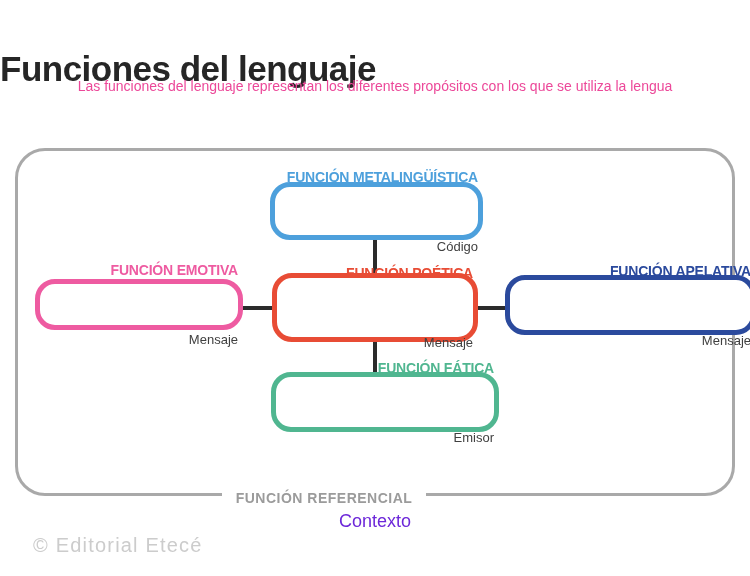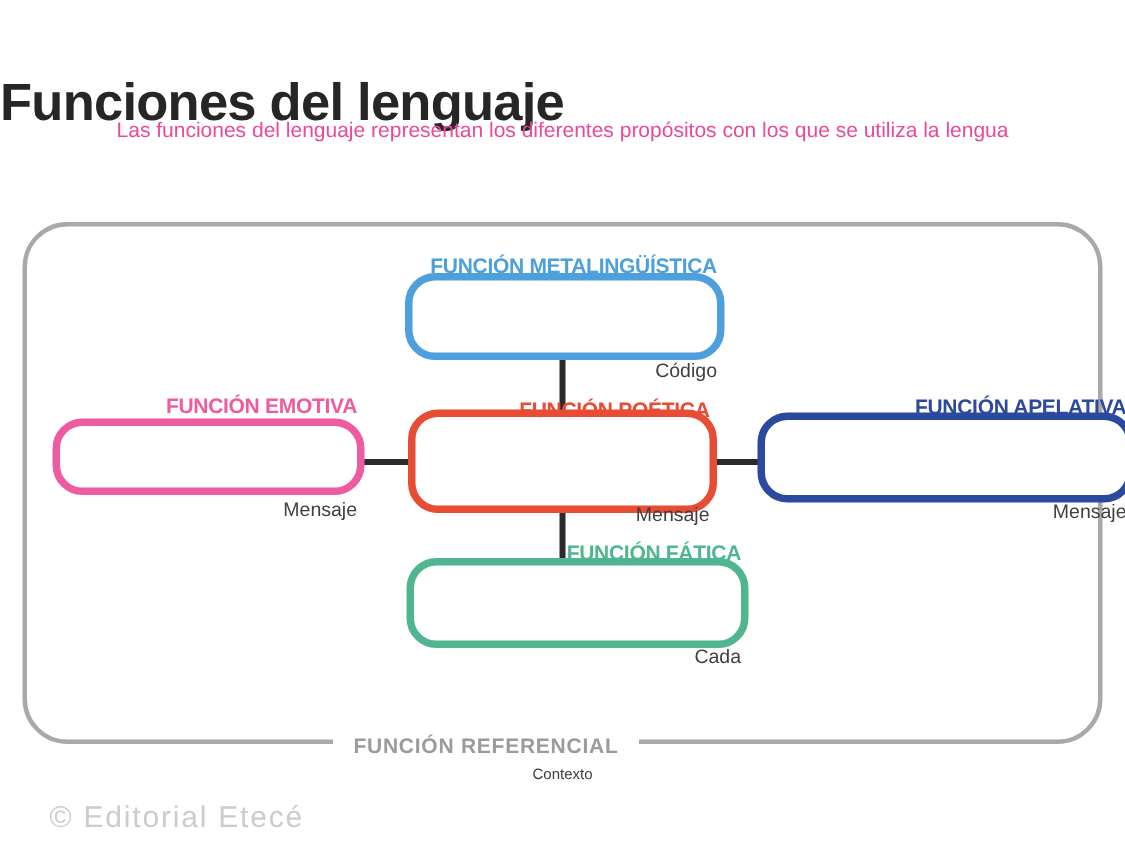--- a/index.html
+++ b/index.html
@@ -97,22 +97,22 @@
     font-weight: 700;
     letter-spacing: 0.5px;
     color: var(--frame-label-color, #9b9b9b);
   }
   .frame-sublabel {
     position: absolute;
     top: 511px;
     left: 0;
     width: 750px;
     text-align: center;
-    font-size: 10px;
-    color: #404040;
+    font-size: 18px;
+    color: #6d28d9;
     z-index: 4;
   }
   .watermark {
     position: absolute;
     left: 33px;
     top: 534px;
     font-size: 20px;
     letter-spacing: 1.2px;
     color: #cccccc;
   }
@@ -148,21 +148,21 @@
   <div class="node-subtitle">Mensaje</div>
 </div>
 
 <div class="node node-apelativa" style="--accent: #2B4A9D;">
   <div class="node-title">FUNCIÓN APELATIVA</div>
   <div class="node-subtitle">Mensaje</div>
 </div>
 
 <div class="node node-fatica" style="--accent: #50B690;">
   <div class="node-title">FUNCIÓN FÁTICA</div>
-  <div class="node-subtitle">Cada</div>
+  <div class="node-subtitle">Emisor</div>
 </div>
 
 <div class="frame-label-row" style="--frame-label-color: #9B9B9B;">
   <span>FUNCIÓN REFERENCIAL</span>
 </div>
 
 <div class="frame-sublabel">Contexto</div>
 
 <div class="watermark">© Editorial Etecé</div>
 

